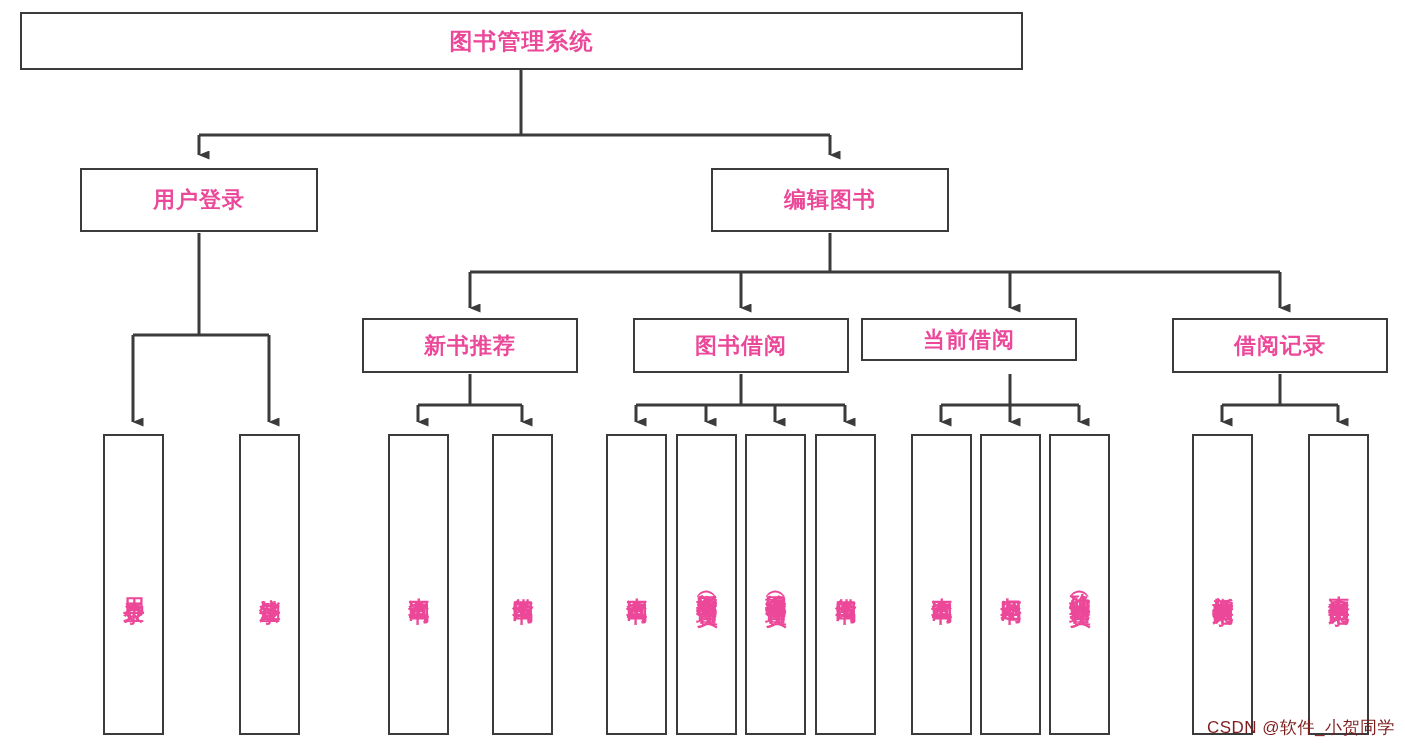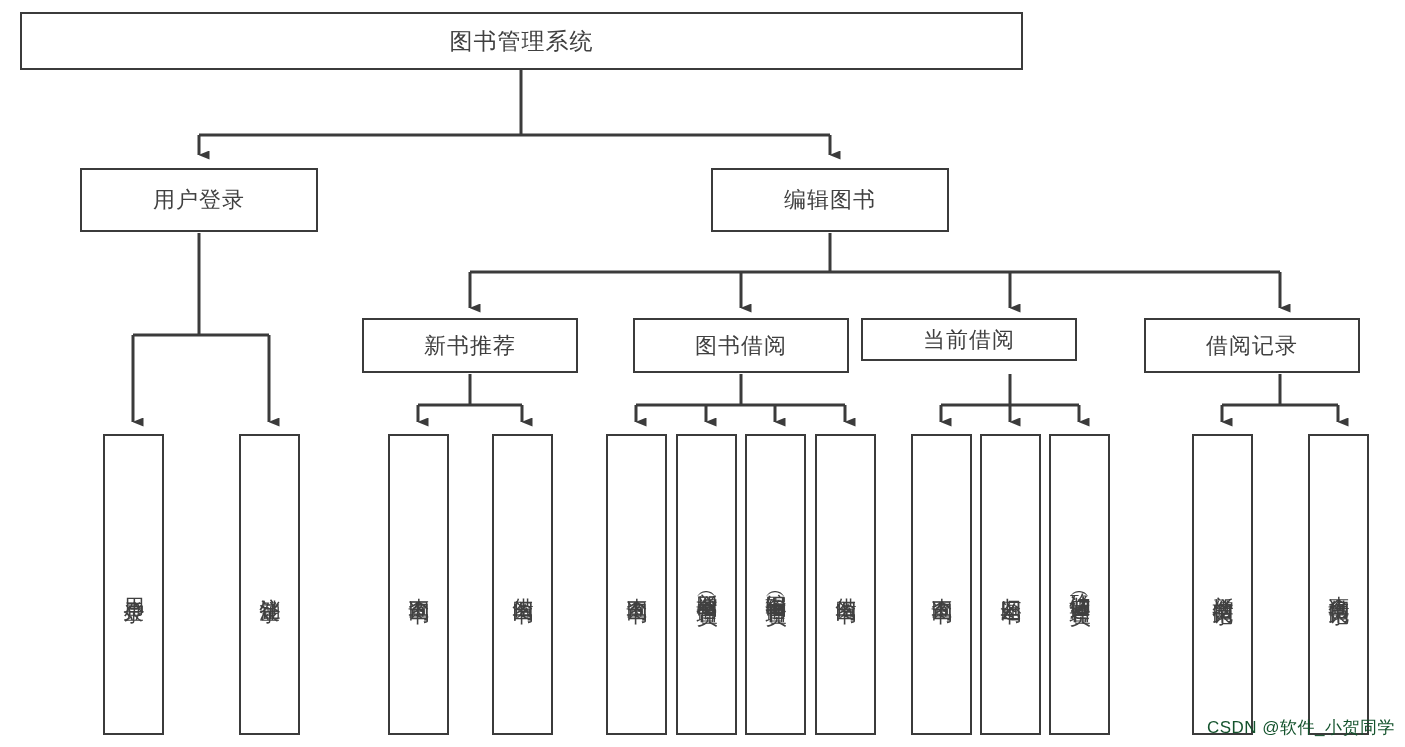--- a/index.html
+++ b/index.html
@@ -28,21 +28,22 @@
     pointer-events: none;
   }
   .node {
     position: absolute;
     box-sizing: border-box;
     background: #ffffff;
     border: 2.5px solid #3b3b3b;
     display: flex;
     align-items: center;
     justify-content: center;
-    color: #404040;
+    color: #ec4899;
+    font-weight: bold;
   }
   .node-h {
     font-size: 22px;
     letter-spacing: 1px;
     white-space: nowrap;
   }
   .node-root .node-h { font-size: 23px; }
   .node-leaf {
     align-items: center;
     justify-content: center;
@@ -53,21 +54,21 @@
     font-size: 21px;
     line-height: 1.18;
     letter-spacing: 2px;
     white-space: nowrap;
   }
   .watermark {
     position: absolute;
     right: 10px;
     bottom: 8px;
     font-size: 17px;
-    color: #14532d;
+    color: #7f1d1d;
     letter-spacing: 0.5px;
     white-space: nowrap;
     user-select: none;
   }
 </style>
 </head>
 <body>
 
 <div id="diagram-root">
 
@@ -134,21 +135,21 @@
 
   <div class="node" style="left:362px; top:318px; width:216px; height:55px;">
     <span class="node-h">新书推荐</span>
   </div>
   <div class="node" style="left:633px; top:318px; width:216px; height:55px;text-align:right;">
     <span class="node-h">图书借阅</span>
   </div>
   <div class="node" style="left:861px; top:318px; width:216px; height:43px;">
     <span class="node-h">当前借阅</span>
   </div>
-  <div class="node" style="left:1144px; top:318px; width:216px; height:55px;">
+  <div class="node" style="left:1172px; top:318px; width:216px; height:55px;">
     <span class="node-h">借阅记录</span>
   </div>
 
   <div class="node node-leaf" style="left:103px; top:434px; width:61px; height:301px;">
     <span class="node-v">用户登录</span>
   </div>
   <div class="node node-leaf" style="left:239px; top:434px; width:61px; height:301px;">
     <span class="node-v">注销登录</span>
   </div>
 

